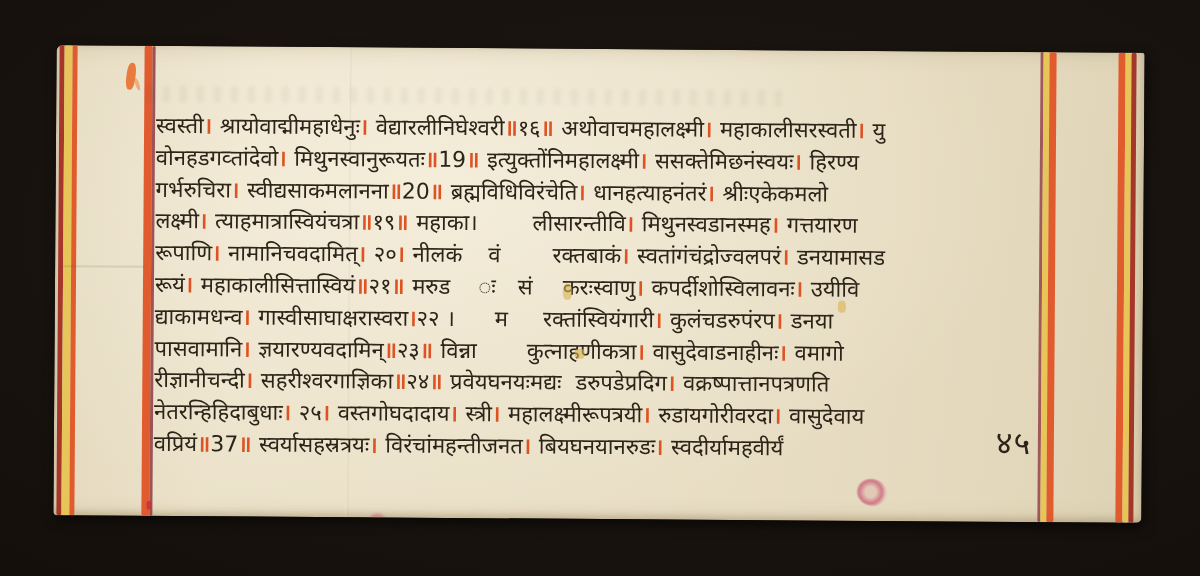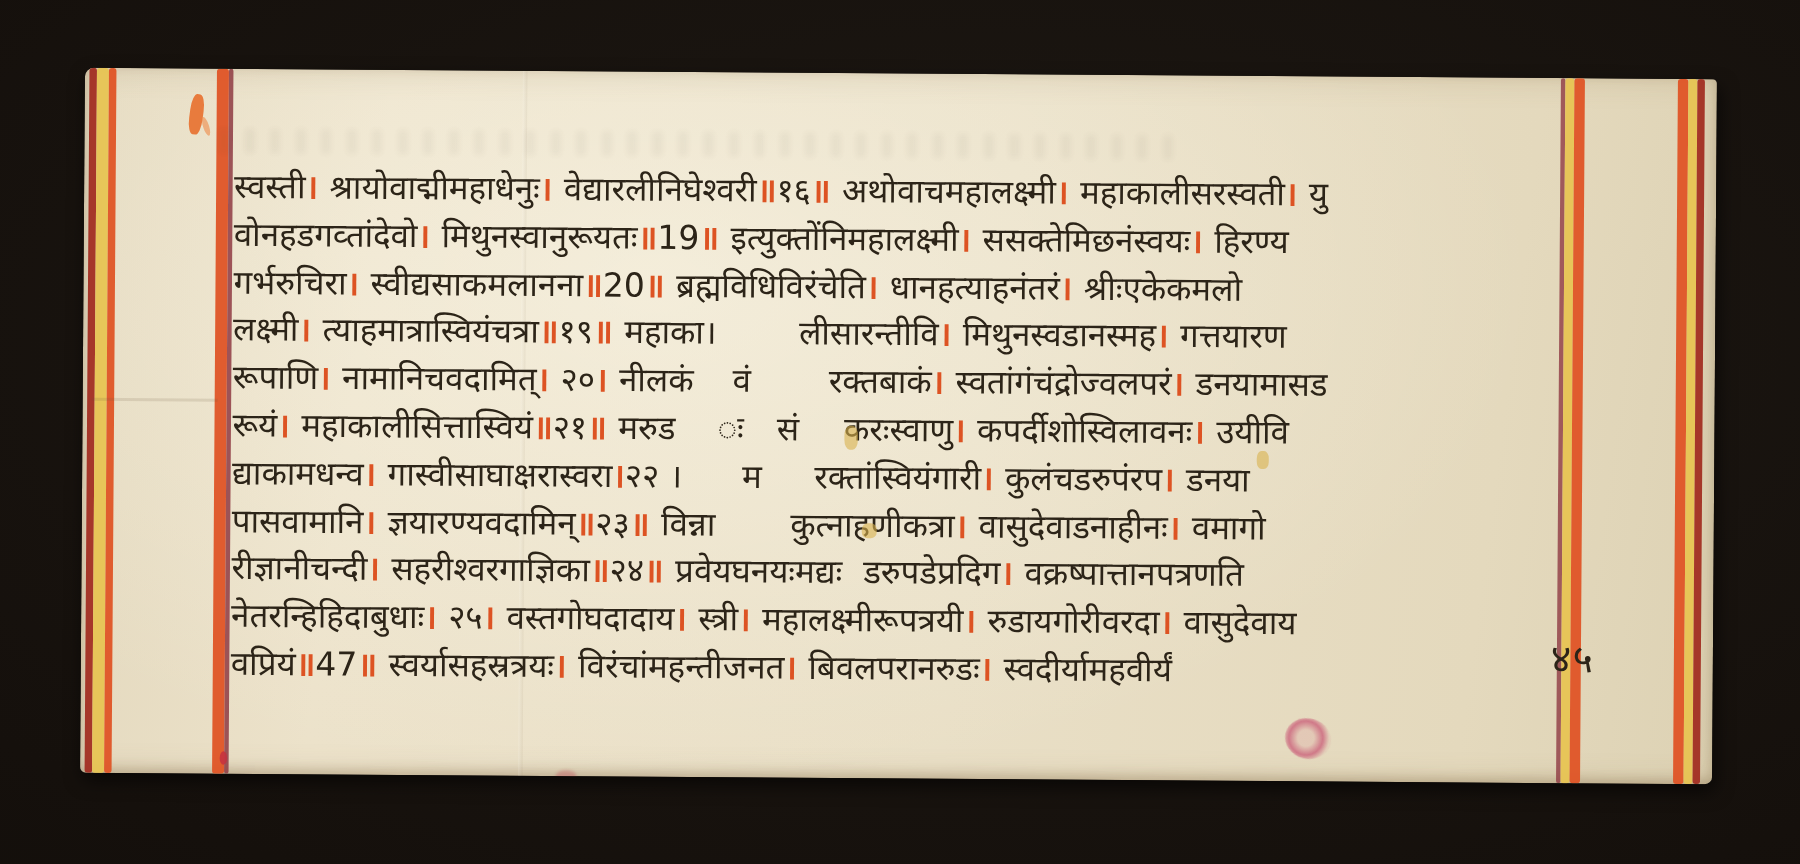--- a/index.html
+++ b/index.html
@@ -46,22 +46,22 @@
   .r-edge-darkred-r{left:1075px;width:5px;background:var(--rule-darkred);}
   .text-block{
     position:absolute;left:100px;top:64px;width:888px;
     font-size:22px;color:var(--ink);white-space:nowrap;
   }
   .line{height:31.8px;line-height:31.8px;overflow:visible;}
   .red{color:var(--accent-red);font-weight:600;}
   .ink{color:var(--ink);}
   .gap{display:inline-block;height:1px;}
   .folio{
-    position:absolute;left:980px;top:368px;width:60px;
-    font-size:26px;color:var(--ink);letter-spacing:1px;
+    position:absolute;left:942px;top:368px;width:60px;
+    font-size:32px;color:var(--ink);letter-spacing:1px;
   }
   .crease-v{position:absolute;left:292px;top:0;bottom:0;width:3px;
     background:linear-gradient(to right, rgba(255,255,252,.35), rgba(110,90,60,.18));opacity:.45;}
   .crease-h{position:absolute;left:6px;width:84px;top:220px;height:2px;
     background:rgba(110,90,60,.25);opacity:.6;}
   .ghost-impressions{position:absolute;left:90px;top:40px;width:640px;height:16px;
     background:repeating-linear-gradient(90deg, rgba(60,50,40,.12) 0 6px, transparent 6px 17px);
     filter:blur(2px);opacity:.45;}
   .stain{position:absolute;border-radius:50%;}
   .stain-orange-dash{left:70px;top:17px;width:9px;height:27px;background:#e8702e;
@@ -105,21 +105,21 @@
         <div class="line"><span class="ink">स्वस्ती</span><span class="red">। </span><span class="ink">श्रायोवाद्मीमहाधेनुः</span><span class="red">। </span><span class="ink">वेद्यारलीनिघेश्वरी</span><span class="red">॥</span><span class="ink">१६</span><span class="red">॥ </span><span class="ink">अथोवाचमहालक्ष्मी</span><span class="red">। </span><span class="ink">महाकालीसरस्वती</span><span class="red">। </span><span class="ink">यु</span></div>
         <div class="line"><span class="ink">वोनहडगव्तांदेवो</span><span class="red">। </span><span class="ink">मिथुनस्वानुरूयतः</span><span class="red">॥</span><span class="ink">19</span><span class="red">॥ </span><span class="ink">इत्युक्तोंनिमहालक्ष्मी</span><span class="red">। </span><span class="ink">ससक्तेमिछनंस्वयः</span><span class="red">। </span><span class="ink">हिरण्य</span></div>
         <div class="line"><span class="ink">गर्भरुचिरा</span><span class="red">। </span><span class="ink">स्वीद्यसाकमलानना</span><span class="red">॥</span><span class="ink">20</span><span class="red">॥ </span><span class="ink">ब्रह्मविधिविरंचेति</span><span class="red">। </span><span class="ink">धानहत्याहनंतरं</span><span class="red">। </span><span class="ink">श्रीःएकेकमलो</span></div>
         <div class="line"><span class="ink">लक्ष्मी</span><span class="red">। </span><span class="ink">त्याहमात्रास्वियंचत्रा</span><span class="red">॥</span><span class="ink">१९</span><span class="red">॥ </span><span class="ink">महाका।</span><span class="gap" style="width: 55px;"></span><span class="ink">लीसारन्तीवि</span><span class="red">। </span><span class="ink">मिथुनस्वडानस्मह</span><span class="red">। </span><span class="ink">गत्तयारण</span></div>
         <div class="line"><span class="ink">रूपाणि</span><span class="red">। </span><span class="ink">नामानिचवदामित्</span><span class="red">। </span><span class="ink">२०</span><span class="red">। </span><span class="ink">नीलकं</span><span class="gap" style="width: 26px;"></span><span class="ink">वं</span><span class="gap" style="width: 52px;"></span><span class="ink">रक्तबाकं</span><span class="red">। </span><span class="ink">स्वतांगंचंद्रोज्वलपरं</span><span class="red">। </span><span class="ink">डनयामासड</span></div>
         <div class="line"><span class="ink">रूयं</span><span class="red">। </span><span class="ink">महाकालीसित्तास्वियं</span><span class="red">॥</span><span class="ink">२१</span><span class="red">॥ </span><span class="ink">मरुड</span><span class="gap" style="width: 28px;"></span><span class="ink">ः</span><span class="gap" style="width: 22px;"></span><span class="ink">सं</span><span class="gap" style="width: 30px;"></span><span class="ink">करःस्वाणु</span><span class="red">। </span><span class="ink">कपर्दीशोस्विलावनः</span><span class="red">। </span><span class="ink">उयीवि</span></div>
         <div class="line"><span class="ink">द्याकामधन्व</span><span class="red">। </span><span class="ink">गास्वीसाघाक्षरास्वरा</span><span class="red">।</span><span class="ink">२२ ।</span><span class="gap" style="width: 40px;"></span><span class="ink">म</span><span class="gap" style="width: 35px;"></span><span class="ink">रक्तांस्वियंगारी</span><span class="red">। </span><span class="ink">कुलंचडरुपंरप</span><span class="red">। </span><span class="ink">डनया</span></div>
         <div class="line"><span class="ink">पासवामानि</span><span class="red">। </span><span class="ink">ज्ञयारण्यवदामिन्</span><span class="red">॥</span><span class="ink">२३</span><span class="red">॥ </span><span class="ink">विन्ना</span><span class="gap" style="width: 50px;"></span><span class="ink">कुत्नाहणीकत्रा</span><span class="red">। </span><span class="ink">वासुदेवाडनाहीनः</span><span class="red">। </span><span class="ink">वमागो</span></div>
         <div class="line"><span class="ink">रीज्ञानीचन्दी</span><span class="red">। </span><span class="ink">सहरीश्वरगाज्ञिका</span><span class="red">॥</span><span class="ink">२४</span><span class="red">॥ </span><span class="ink">प्रवेयघनयःमद्यः</span><span class="gap" style="width: 14px;"></span><span class="ink">डरुपडेप्रदिग</span><span class="red">। </span><span class="ink">वक्रष्पात्तानपत्रणति</span></div>
         <div class="line"><span class="ink">नेतरन्हिहिदाबुधाः</span><span class="red">। </span><span class="ink">२५</span><span class="red">। </span><span class="ink">वस्तगोघदादाय</span><span class="red">। </span><span class="ink">स्त्री</span><span class="red">। </span><span class="ink">महालक्ष्मीरूपत्रयी</span><span class="red">। </span><span class="ink">रुडायगोरीवरदा</span><span class="red">। </span><span class="ink">वासुदेवाय</span></div>
-        <div class="line"><span class="ink">वप्रियं</span><span class="red">॥</span><span class="ink">47</span><span class="red">॥ </span><span class="ink">स्वर्यासहस्रत्रयः</span><span class="red">। </span><span class="ink">विरंचांमहन्तीजनत</span><span class="red">। </span><span class="ink">बिवलपरानरुडः</span><span class="red">। </span><span class="ink">स्वदीर्यामहवीर्यं</span></div>
+        <div class="line"><span class="ink">वप्रियं</span><span class="red">॥</span><span class="ink">37</span><span class="red">॥ </span><span class="ink">स्वर्यासहस्रत्रयः</span><span class="red">। </span><span class="ink">विरंचांमहन्तीजनत</span><span class="red">। </span><span class="ink">बियघनयानरुडः</span><span class="red">। </span><span class="ink">स्वदीर्यामहवीर्यं</span></div>
       </div>
 
     <div class="folio">४५</div>
 
     <div class="stain stain-orange-dash"></div>
     <div class="stain stain-orange-tail"></div>
     <div class="stain stain-pink-stamp"></div>
     <div class="stain stain-crimson-dot"></div>
     <div class="stain stain-red-smear"></div>
     <div class="patch patch-1"></div>

